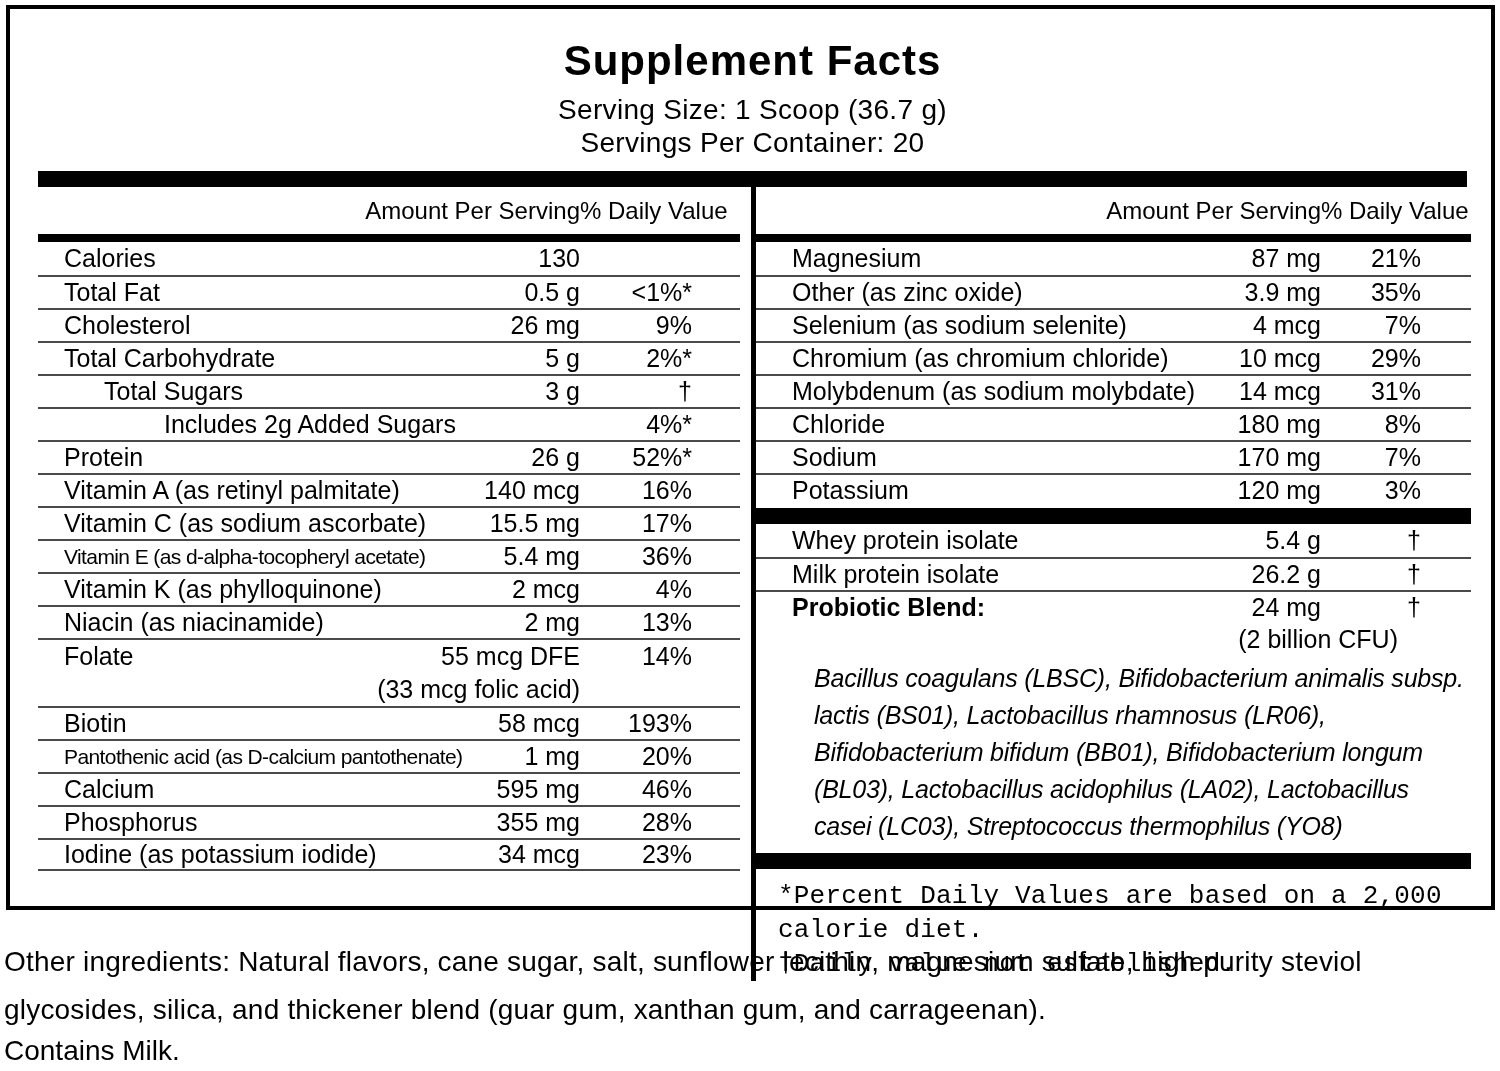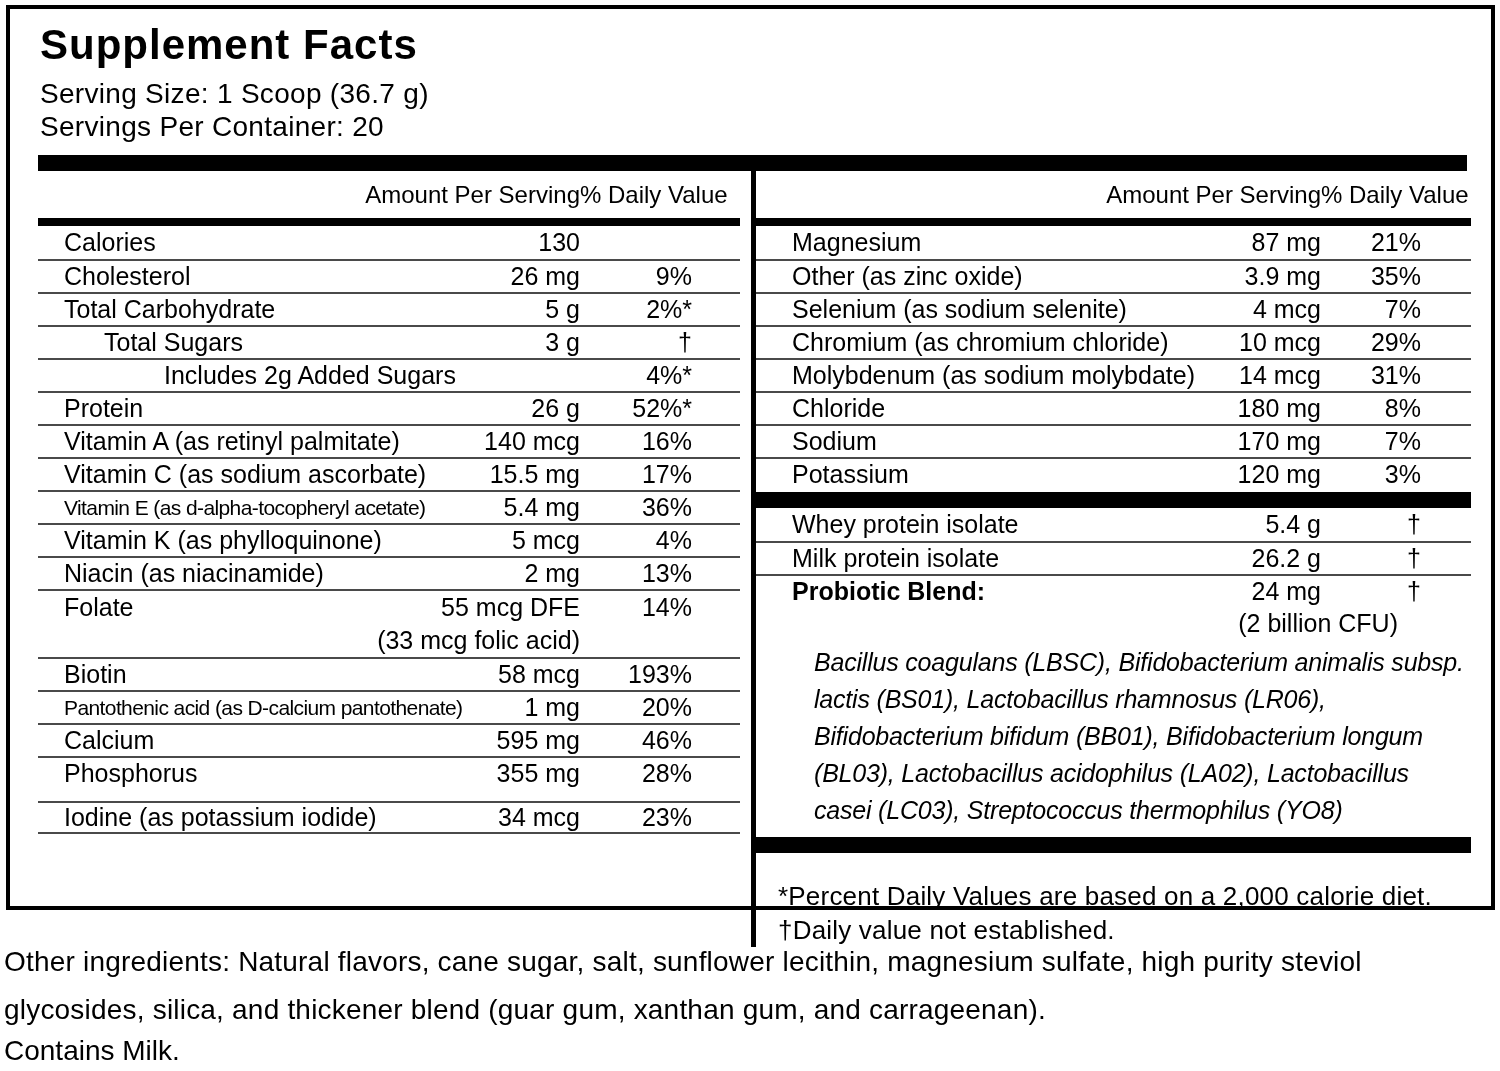--- a/index.html
+++ b/index.html
@@ -3,21 +3,21 @@
 <meta charset="utf-8">
 <style>
   * { box-sizing: border-box; margin: 0; padding: 0; }
   html, body { width: 1500px; height: 1071px; background: #ffffff; color: #000;
     font-family: "Liberation Sans", sans-serif; position: relative; }
 
   .facts-box {
     position: absolute; left: 6px; top: 5px; width: 1489px; height: 905px;
     border: 4px solid #000; background: #fff;
   }
-  .hd { padding: 12px 26px 0 30px; }
+  .hd { padding: 28px 26px 0 30px; text-align: center; }
   .title { font-size: 42px; font-weight: bold; letter-spacing: 1px; margin-bottom: 8px; }
   .sline { font-size: 28px; line-height: 33px; letter-spacing: 0.3px; }
 
   .bar-full { height: 16px; background: #000; margin: 12px 24px 0 28px; }
 
   .cols { display: flex; align-items: stretch; margin: 0 20px 0 28px; }
   .col-left  { flex: 0 0 702px; display: flex; flex-direction: column; }
   .v-divider { flex: 0 0 5px; background: #000; margin-left: 11px; }
   .col-right { flex: 1 1 auto; display: flex; flex-direction: column; }
 
@@ -30,34 +30,34 @@
 
   .row { display: flex; align-items: center; min-height: 33px; font-size: 25px;
          border-top: 2px solid #4a4a4a; }
   .row.nb, .rowgroup .row { border-top: none; }
   .rowgroup { border-top: 2px solid #4a4a4a; }
   .row .name { flex: 1 1 auto; padding-left: 26px; white-space: nowrap; }
   .col-right .row .name { padding-left: 36px; }
   .row .amt { text-align: right; white-space: nowrap; }
   .row .dv  { flex: 0 0 160px; text-align: right; padding-right: 48px; white-space: nowrap; }
   .col-right .row .dv { flex: 0 0 150px; padding-right: 50px; }
-  .row.last { border-bottom: 2px solid #4a4a4a; margin-top: 12px; }
+  .row.last { border-bottom: 2px solid #4a4a4a; }
   .name.i1 { padding-left: 66px; }
   .name.i2 { padding-left: 126px; }
   .name.cond { font-size: 21px; letter-spacing: -0.6px; }
   .name.b { font-weight: bold; }
   .sub { text-align: right; margin-right: 160px; font-size: 25px; min-height: 33px;
          display: flex; align-items: center; justify-content: flex-end; }
   .col-right .sub { margin-right: 73px; }
 
   .species { font-style: italic; font-size: 25px; line-height: 37px;
              padding: 4px 6px 8px 58px; letter-spacing: -0.2px; }
   .gap2 { height: 2px; }
 
-  .footnotes { font-size: 26px; line-height: 34px; padding: 26px 0 0 22px; letter-spacing: 0.2px; }
+  .footnotes { font-size: 26px; line-height: 34px; padding: 10px 0 0 22px; letter-spacing: 0.2px; font-family: Liberation Mono, monospace; }
 
   .other { position: absolute; left: 4px; top: 938px; width: 1430px;
            font-size: 28px; line-height: 48px; letter-spacing: 0.2px; }
   .contains { position: absolute; left: 4px; top: 1035px; font-size: 28px; }
 </style>
 </head>
 <body>
 
 <div class="facts-box">
   <div class="hd">
@@ -76,20 +76,25 @@
         <span class="dvh">% Daily Value</span>
       </div>
       <div class="bar-8"></div>
 
       <div class="row nb">
           <span class="name">Calories</span>
           <span class="amt">130</span>
           <span class="dv"></span>
         </div>
       <div class="row">
+          <span class="name">Total Fat</span>
+          <span class="amt">0.5 g</span>
+          <span class="dv">&lt;1%*</span>
+        </div>
+      <div class="row">
           <span class="name">Cholesterol</span>
           <span class="amt">26 mg</span>
           <span class="dv">9%</span>
         </div>
       <div class="row">
           <span class="name">Total Carbohydrate</span>
           <span class="amt">5 g</span>
           <span class="dv">2%*</span>
         </div>
       <div class="row">
@@ -117,21 +122,21 @@
           <span class="amt">15.5 mg</span>
           <span class="dv">17%</span>
         </div>
       <div class="row">
           <span class="name cond">Vitamin E (as d-alpha-tocopheryl acetate)</span>
           <span class="amt">5.4 mg</span>
           <span class="dv">36%</span>
         </div>
       <div class="row">
           <span class="name">Vitamin K (as phylloquinone)</span>
-          <span class="amt">5 mcg</span>
+          <span class="amt">2 mcg</span>
           <span class="dv">4%</span>
         </div>
       <div class="row">
           <span class="name">Niacin (as niacinamide)</span>
           <span class="amt">2 mg</span>
           <span class="dv">13%</span>
         </div>
       <div class="rowgroup">
         <div class="row">
             <span class="name">Folate</span>

